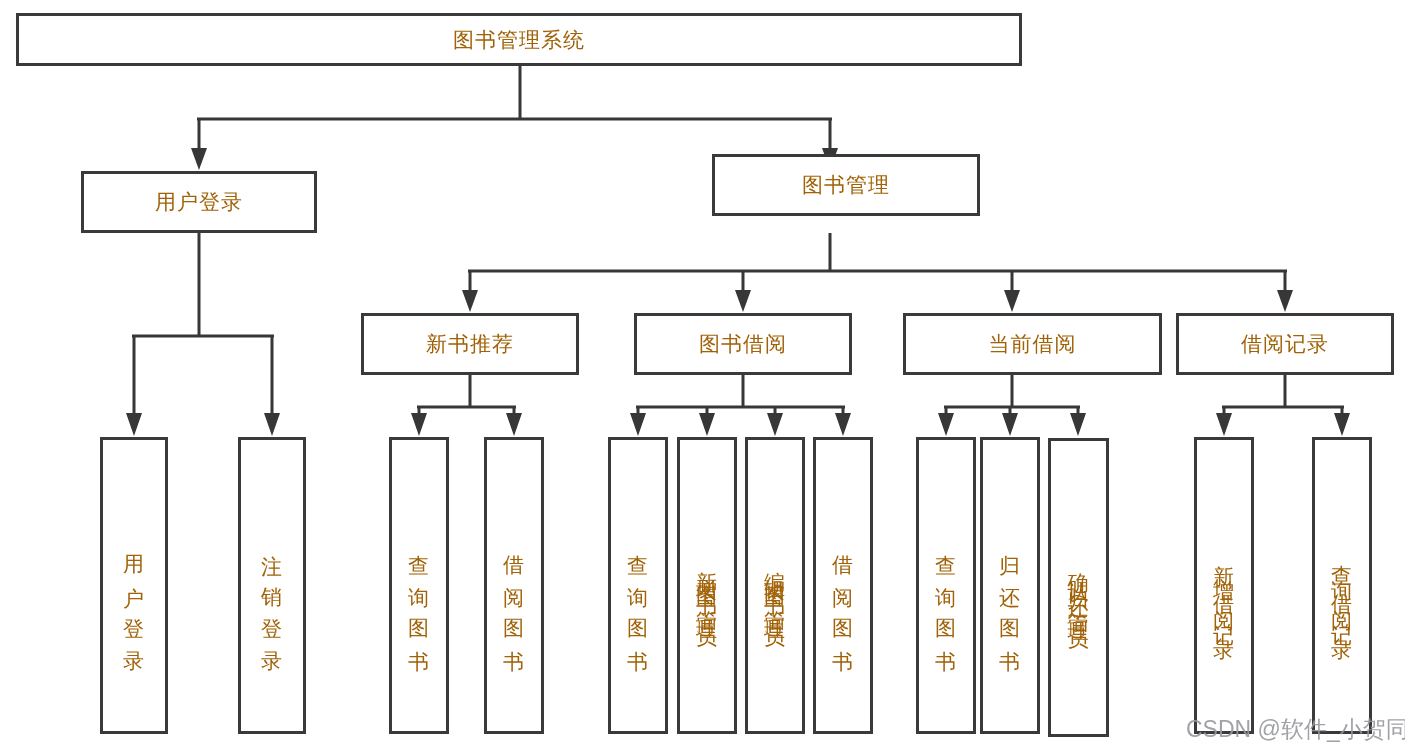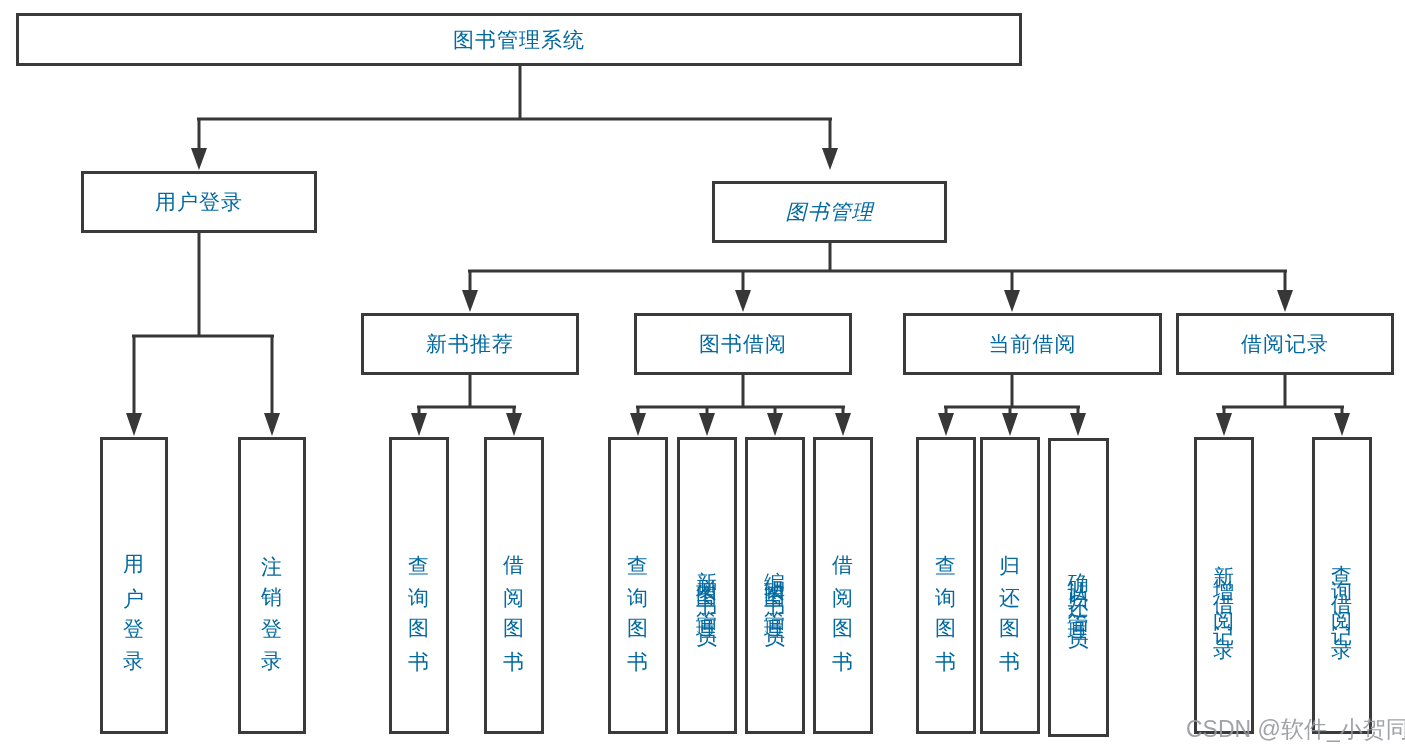--- a/index.html
+++ b/index.html
@@ -20,21 +20,21 @@
   #wires line { stroke: #373737; stroke-width: 3; }
   #wires polygon { fill: #373737; }
   .box {
     position: absolute;
     box-sizing: border-box;
     border: 3px solid #3a3a3a;
     background: #ffffff;
     display: flex;
     align-items: center;
     justify-content: center;
-    color: #0369a1;
+    color: #a16207;
   }
   .hlabel {
     font-size: 21px;
     letter-spacing: 1px;
     white-space: nowrap;
   }
   .vtext {
     writing-mode: vertical-rl;
     text-orientation: mixed;
     font-size: 21px;
@@ -135,21 +135,21 @@
     </g>
   </svg>
 
   <div class="box" style="left:16px; top:13px; width:1006px; height:53px;">
     <span class="hlabel">图书管理系统</span>
   </div>
 
   <div class="box" style="left:81px; top:171px; width:236px; height:62px;">
     <span class="hlabel">用户登录</span>
   </div>
-  <div class="box" style="left:712px; top:181px; width:235px; height:62px;font-style:italic;">
+  <div class="box" style="left:712px; top:154px; width:268px; height:62px;">
     <span class="hlabel">图书管理</span>
   </div>
 
   <div class="box" style="left:634px; top:313px; width:218px; height:62px;">
     <span class="hlabel">图书借阅</span>
   </div>
   <div class="box" style="left:361px; top:313px; width:218px; height:62px;">
     <span class="hlabel">新书推荐</span>
   </div>
   <div class="box" style="left:903px; top:313px; width:259px; height:62px;">

